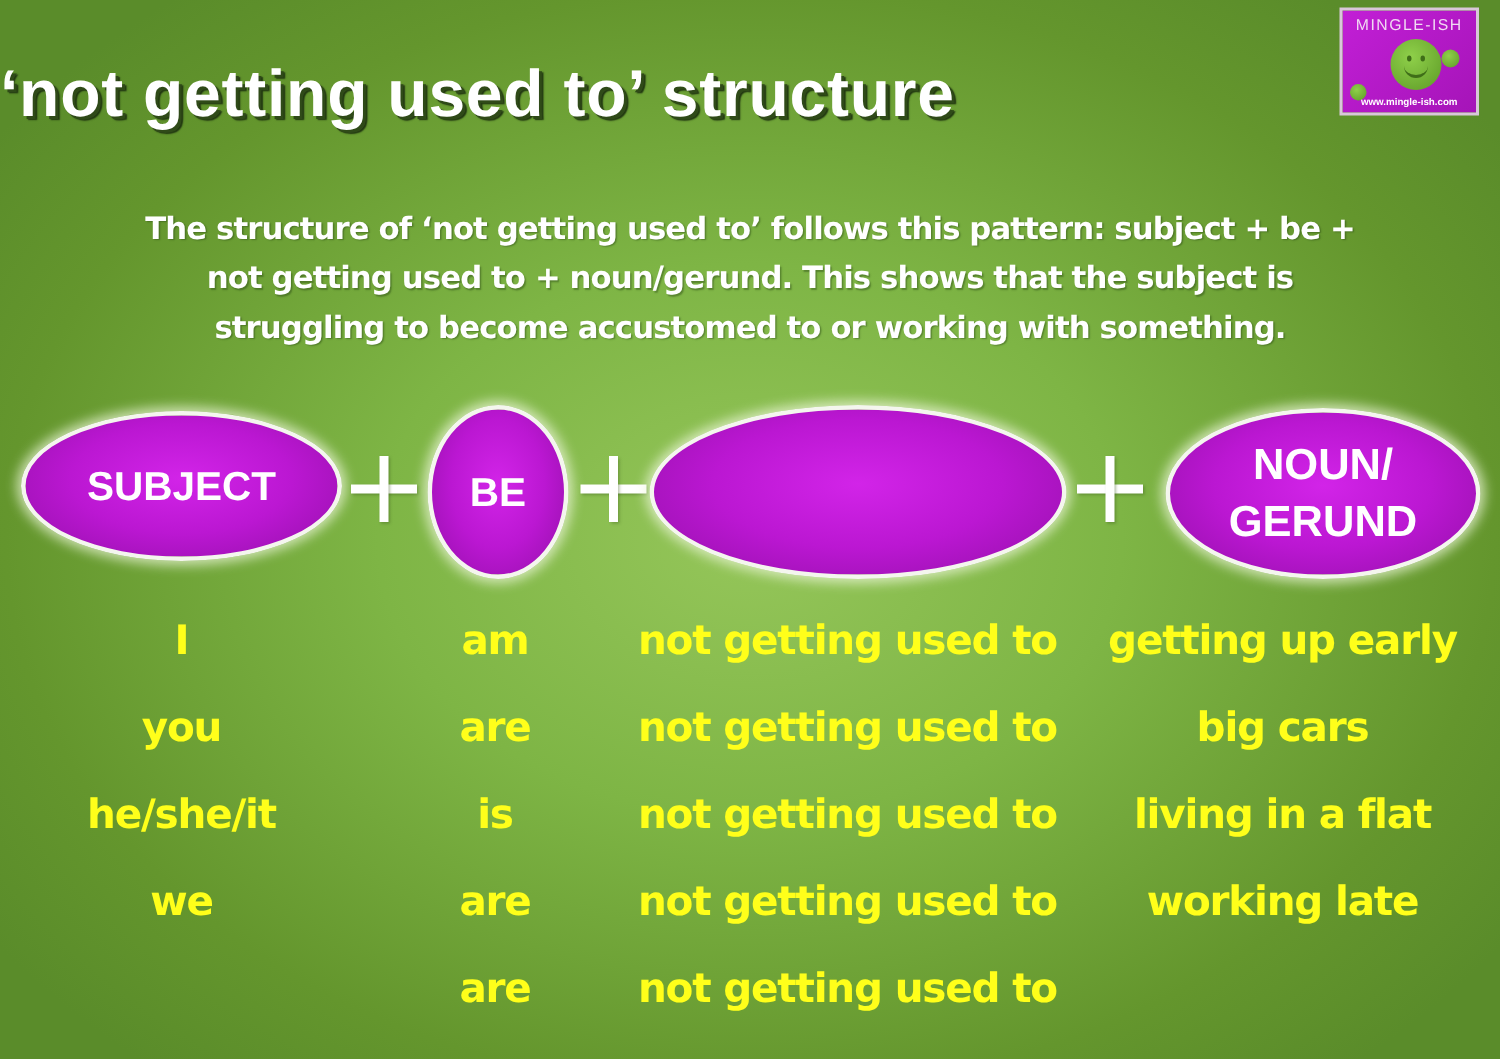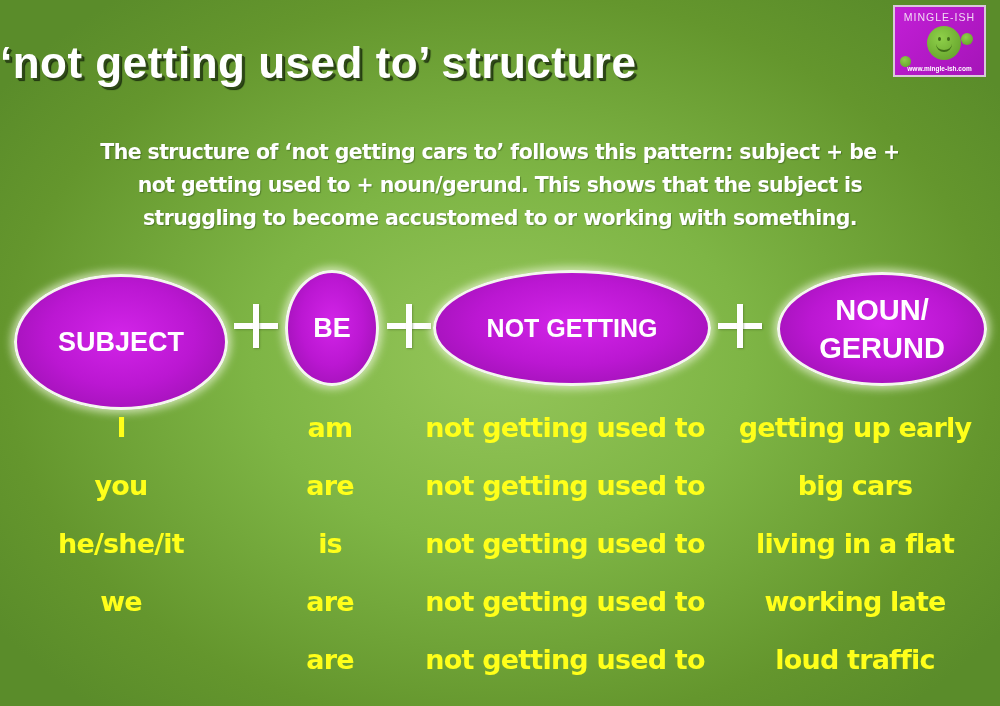--- a/index.html
+++ b/index.html
@@ -89,38 +89,37 @@
   <div class="logo-name">MINGLE-ISH</div>
   <div class="smiley big">
       <div class="smile"></div>
     </div>
   <div class="smiley small1"></div>
   <div class="smiley small2"></div>
   <div class="logo-url">www.mingle-ish.com</div>
 </div>
 
 <div class="intro">
-  <div>The structure of ‘not getting cars to’ follows this pattern: subject + be +</div>
+  <div>The structure of ‘not getting used to’ follows this pattern: subject + be +</div>
   <div>not getting used to + noun/gerund. This shows that the subject is</div>
   <div>struggling to become accustomed to or working with something.</div>
 </div>
 
-<div class="oval" style="left:14px; top:274px; width:214px; height:136px; font-size:27px;">
+<div class="oval" style="left:14px; top:274px; width:214px; height:100px; font-size:27px;">
   <span>SUBJECT</span>
 </div>
 <div class="plus" style="left:234px; top:304px;"></div>
 
 <div class="oval" style="left:285px; top:270px; width:94px; height:116px; font-size:27px;">
   <span>BE</span>
 </div>
 <div class="plus" style="left:387px; top:304px;"></div>
 
 <div class="oval" style="left:433px; top:270px; width:278px; height:116px; font-size:25px; line-height:34px;">
   <div>
-    <span>NOT GETTING</span>
   </div>
 </div>
 <div class="plus" style="left:718px; top:304px;"></div>
 
 <div class="oval" style="left:777px; top:272px; width:210px; height:114px; font-size:29px; line-height:38px;">
   <div>
     <span>NOUN/</span>
     <span>GERUND</span>
   </div>
 </div>
@@ -146,15 +145,14 @@
   </div>
   <div class="row" style="top:174px;">
     <div class="cell c0">we</div>
     <div class="cell c1">are</div>
     <div class="cell c2">not getting used to</div>
     <div class="cell c3">working late</div>
   </div>
   <div class="row" style="top:232px;">
     <div class="cell c1">are</div>
     <div class="cell c2">not getting used to</div>
-    <div class="cell c3">loud traffic</div>
   </div>
 </div>
 
 </body></html>

